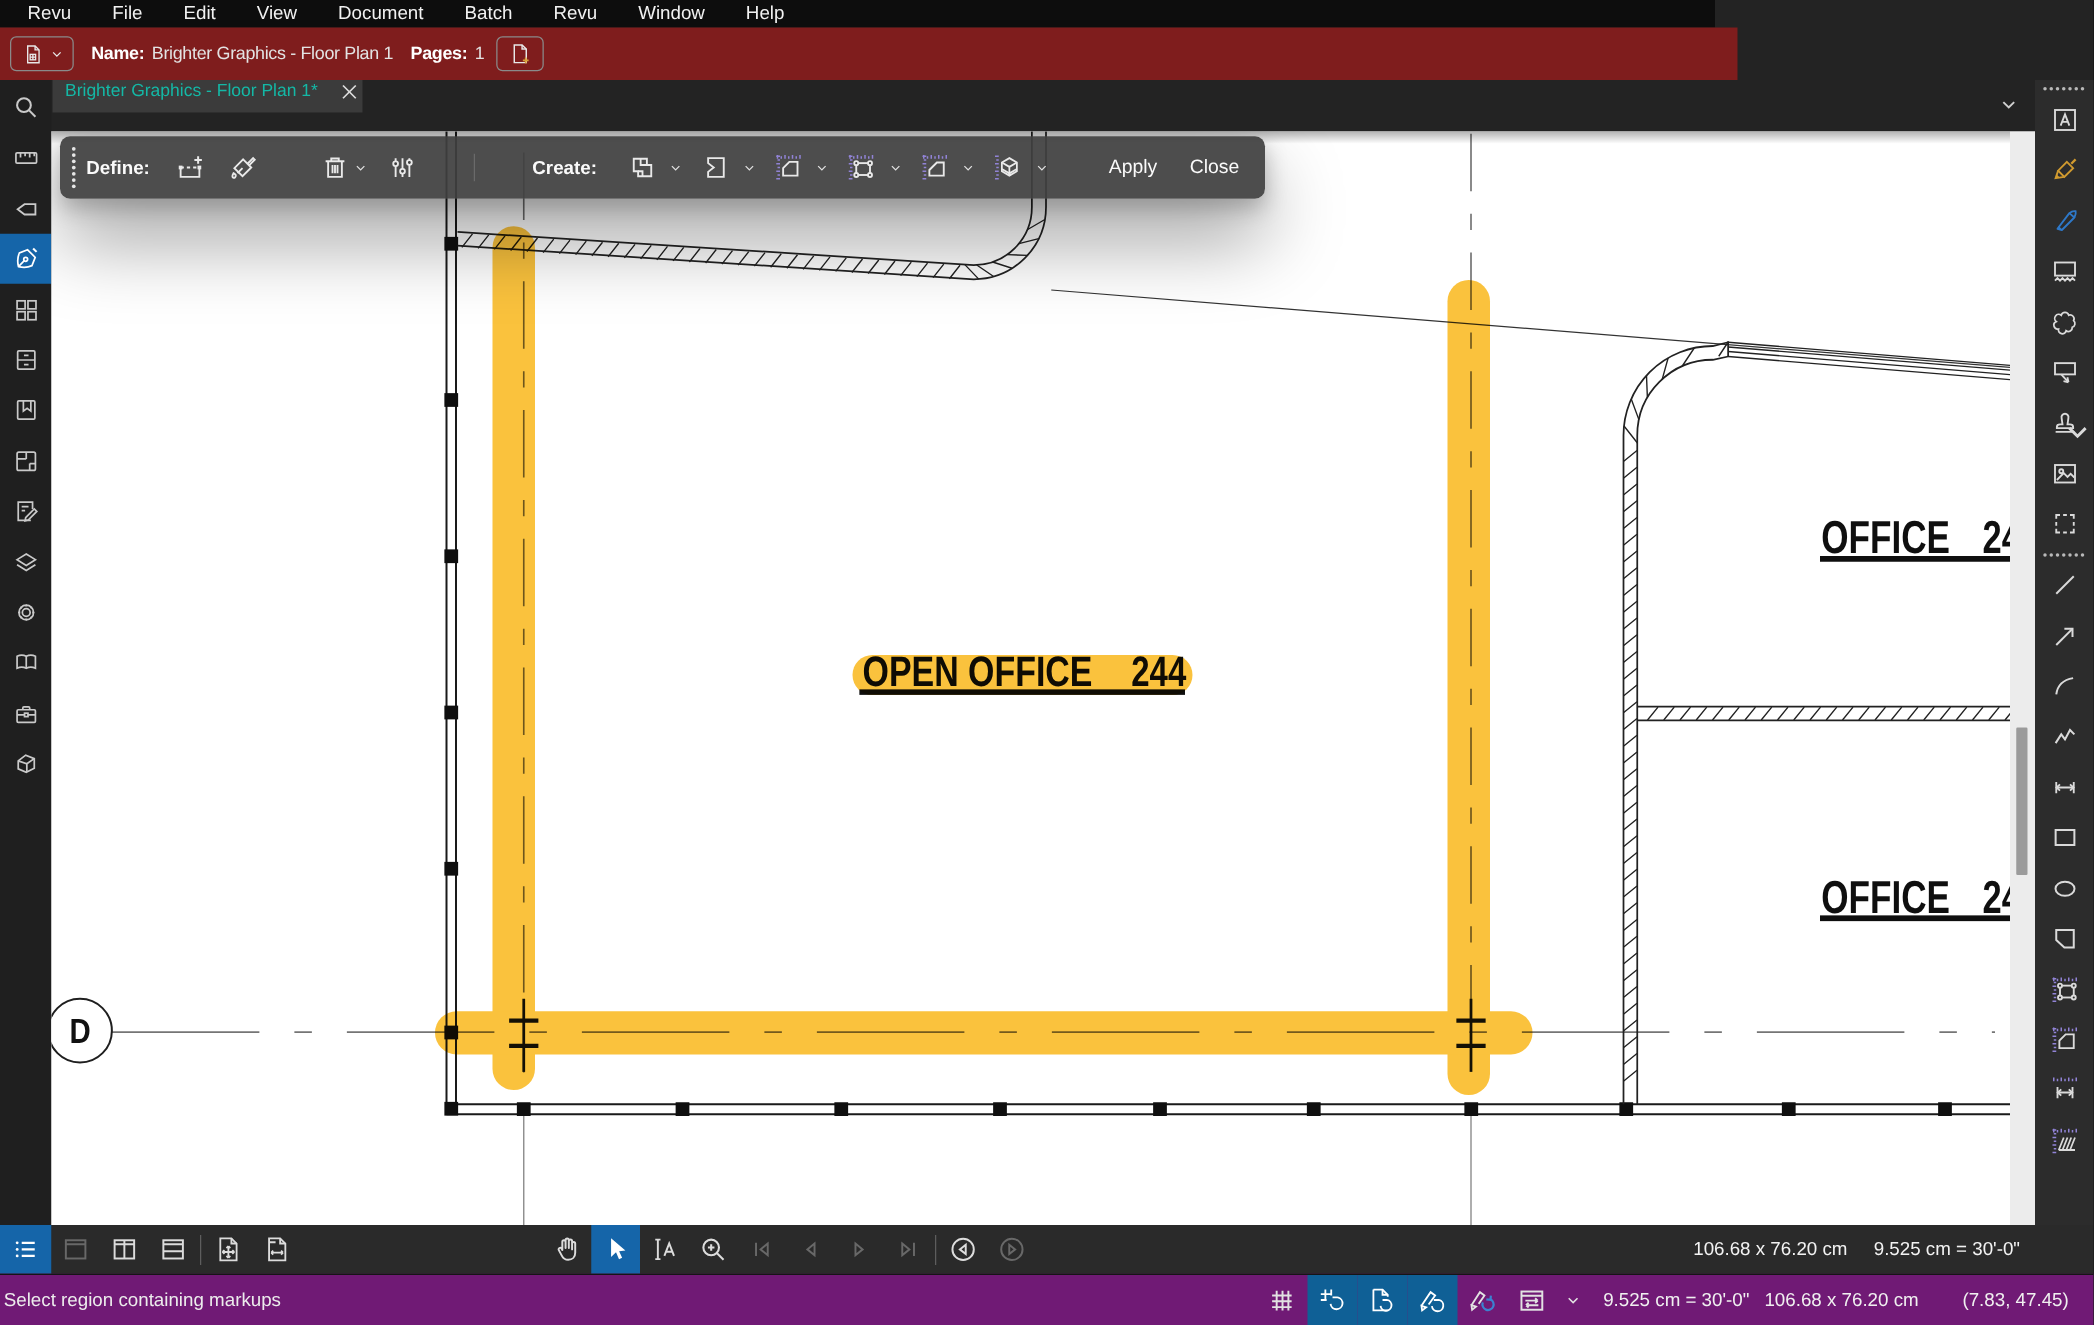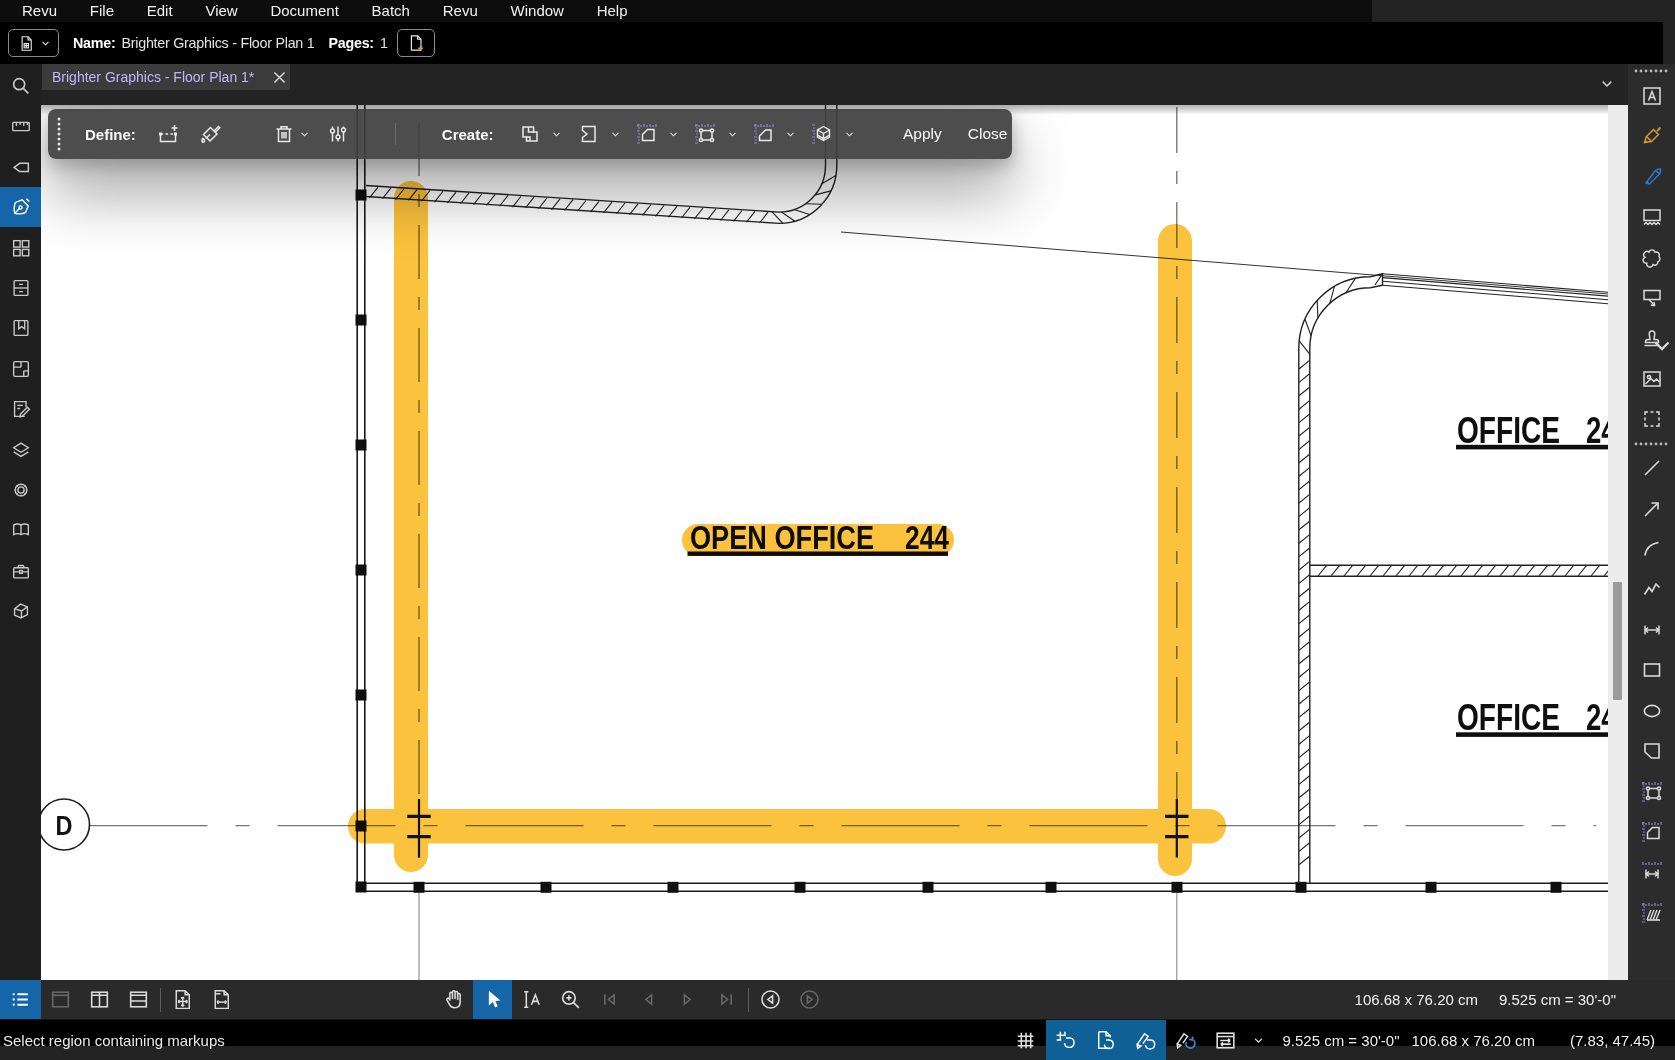--- a/index.html
+++ b/index.html
@@ -14,33 +14,33 @@
   .menu-item { padding:0 16.4px; line-height:22px; height:22px; display:flex; align-items:center; cursor:default; }
   .menu-item:first-child { padding-left:22px; }
   .menubar .spacer { flex:1; }
   .menubar .right { display:flex; align-items:center; height:100%; }
   .logo { width:23px; height:23px; margin-right:12px; margin-top:1px; }
   .account { font-size:14.5px; font-weight:700; color:#fff; letter-spacing:-0.2px; }
   .winbtns { display:flex; align-items:center; margin-left:22px; }
   .winbtn { width:50px; height:22px; display:flex; align-items:center; justify-content:center; color:#efefef; }
 
   
-  .namebar { position:absolute; left:0; top:22px; width:1663px; height:42px; background:#000000;
+  .namebar { position:absolute; left:0; top:22px; width:1390px; height:42px; background:#7f1d1d;
              display:flex; align-items:center; color:#ededed; font-size:14.3px; letter-spacing:-0.25px; }
   .tool-btn { height:28px; border:1px solid #8a8a8a; border-radius:5px; display:flex; align-items:center;
               justify-content:center; background:transparent; color:#e8e8e8; }
   .docsel-btn { width:51px; margin-left:8px; gap:4px; }
   .newdoc-btn { width:38px; margin-left:9px; }
   .nb-label { font-weight:700; margin-left:14px; color:#fff; }
   .nb-value { margin-left:6px; color:#e3e3e3; }
 
   
   .tabrow { position:absolute; left:0; top:64px; width:1675px; height:41px; background:#232323; }
   .tab { position:absolute; left:42px; top:0; width:248px; height:26px; background:#3b3b3b;
-         display:flex; align-items:center; color:#c4b5fd; font-size:14px; }
+         display:flex; color:#14b8a6; font-size:14px; }
   .tab-title { margin-left:10px; }
   .tab-close { margin-left:16px; display:flex; align-items:center; justify-content:center; width:18px; height:18px; color:#dcdcdc; }
   .tab-list-chevron { position:absolute; right:58px; top:10px; width:20px; height:20px; color:#cfcfcf;
                       display:flex; align-items:center; justify-content:center; }
 
   
   .left-sidebar { position:absolute; left:0; top:64px; width:41px; height:916px; background:#1f1f1f; }
   .ls-item { position:absolute; left:0; width:41px; height:40px; display:flex; align-items:center; justify-content:center; color:#c9c9c9; }
   .ls-item.active { background:#1565a9; color:#fff; }
   .ls-item svg { width:22px; height:22px; }
@@ -50,21 +50,21 @@
   .canvas-topshadow { position:absolute; left:0; top:0; width:100%; height:10px;
                       background:linear-gradient(180deg, rgba(0,0,0,.30), rgba(0,0,0,0)); pointer-events:none; }
   .drawing { position:absolute; left:0; top:0; }
 
   
   .float-toolbar { position:absolute; left:7px; top:4px; width:964px; height:50px; border-radius:8px;
                    background:rgba(64,64,64,.93); display:flex; align-items:center; color:#f0f0f0;
                    box-shadow:0 32px 62px 0 rgba(0,0,0,.40), 0 7px 18px rgba(0,0,0,.26); }
   .ft-handle { margin-left:9px; width:4px; height:34px; color:#e6e6e6; }
   .ft-label { font-weight:700; font-size:15px; color:#fafafa; }
-  .ft-label.define { margin-left:24px; }
+  .ft-label.define { margin-left:8px; }
   .ft-label.create { margin-left:0; }
   .ft-icon { width:30px; height:30px; display:flex; align-items:center; justify-content:center; color:#e9e9e9; }
   .ft-icon svg { width:24px; height:24px; }
   .ft-chevron { width:14px; height:14px; color:#e0e0e0; display:flex; align-items:center; justify-content:center; }
   .ft-sep { width:1px; height:22px; background:#6a6a6a; }
   .ft-btn { font-size:15.5px; color:#fafafa; background:none; border:none; font-family:inherit; }
 
   
   .vscroll { position:absolute; left:1608px; top:105px; width:20px; height:875px; background:#ececec; }
   .vscroll .thumb { position:absolute; left:5px; top:477px; width:9px; height:118px; background:#9b9b9b; border-radius:1px; }
@@ -85,21 +85,21 @@
   .bt-left { position:absolute; left:0; top:0; display:flex; align-items:center; height:39px; }
   .bt-left .bt-item.first { width:41px; }
   .bt-sep { width:1px; height:24px; background:#5d5d5d; margin:0 2px; }
   .bt-center { position:absolute; left:434px; top:0; display:flex; align-items:center; height:39px; }
   .pagefield { width:285px; height:26px; border:1px solid #9d9d9d; border-radius:2px; margin:0 8px;
                display:flex; align-items:center; justify-content:center; font-size:14.5px; color:#f0f0f0; }
   .bt-right { position:absolute; right:59px; top:0; display:flex; align-items:center; height:39px; gap:21px;
               font-size:15px; color:#f2f2f2; }
 
   
-  .statusbar { position:absolute; left:0; top:1019px; width:1675px; height:27px; background:#000000; border-top:1px solid #151515; }
+  .statusbar { position:absolute; left:0; top:1019px; width:1675px; height:41px; background:#701a75; border-top:1px solid #151515; }
   .sb-msg { position:absolute; left:3px; top:0; height:41px; display:flex; align-items:center; font-size:15px; color:#ececec; }
   .sb-right { position:absolute; right:0; top:0; height:41px; display:flex; align-items:center; }
   .sb-icon { width:40px; height:41px; display:flex; align-items:center; justify-content:center; color:#e2e2e2; }
   .sb-icon svg { width:25px; height:25px; }
   .sb-icon.blue { background:#0f6096; color:#fff; }
   .sb-chevron { width:26px; height:41px; display:flex; align-items:center; justify-content:center; color:#e2e2e2; }
   .sb-text { font-size:15px; color:#f0f0f0; }
   .sb-scale { margin-left:11px; }
   .sb-size { margin-left:12px; }
   .sb-coords { margin-left:35px; margin-right:20px; }

